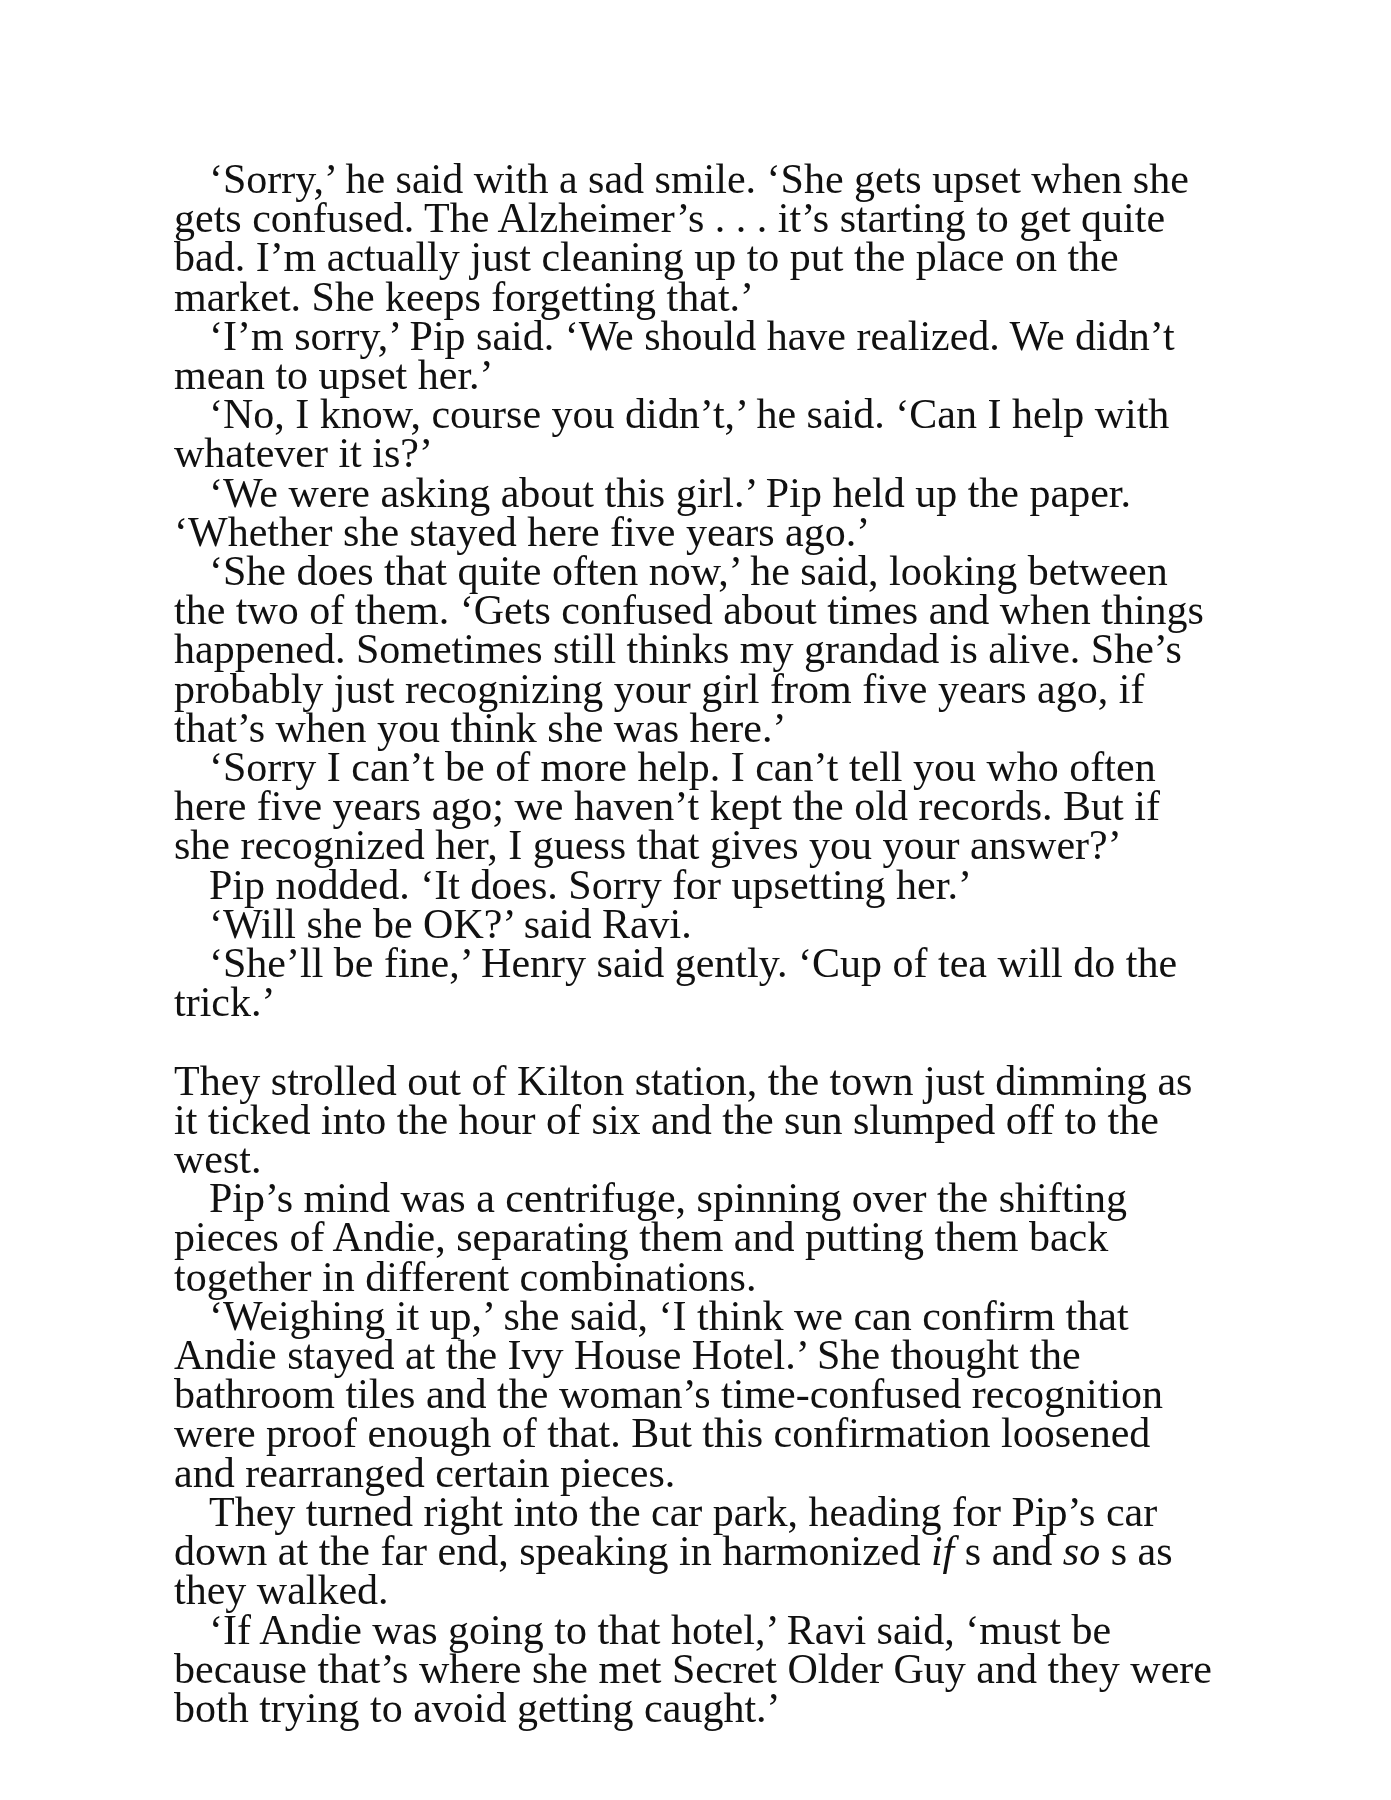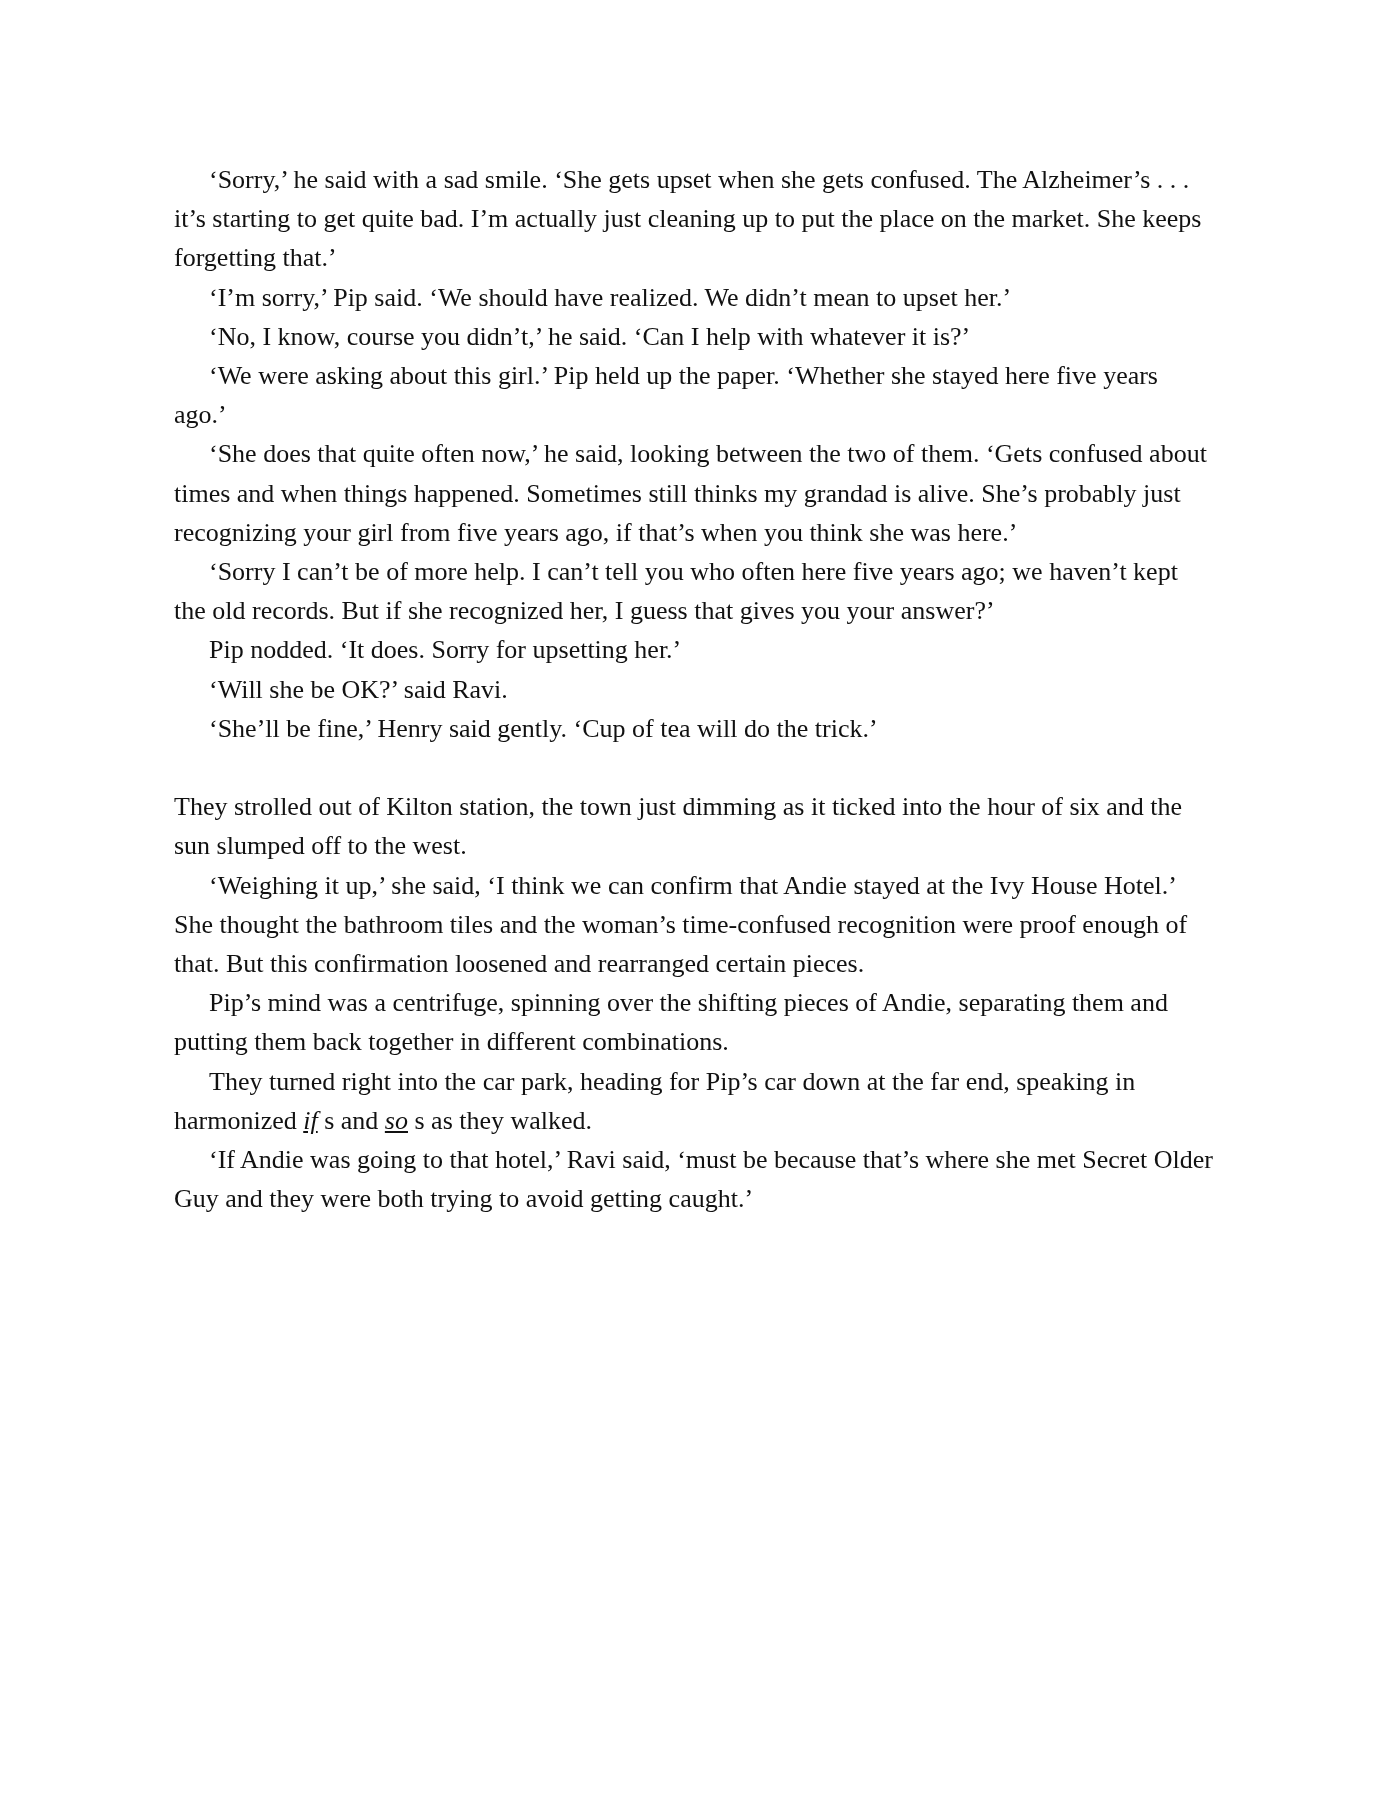--- a/index.html
+++ b/index.html
@@ -3,42 +3,42 @@
 <meta charset="utf-8">
 <style>
   html, body { margin: 0; padding: 0; background: #ffffff; }
   body { width: 1391px; height: 1800px; position: relative; overflow: hidden; }
   .page {
     position: absolute;
     left: 174px;
     top: 160px;
     width: 1040px;
     font-family: "Liberation Serif", serif;
-    font-size: 26px;
+    font-size: 42px;
     line-height: 39.2px;
     color: #111111;
   }
   .p { margin: 0; padding: 0; }
   .p.indent { text-indent: 35px; }
   .p.flush { text-indent: 0; }
   .gap { height: 39.2px; }
-  em { font-style: italic; text-decoration: underline; }
+  em { font-style: italic; }
 </style>
 </head>
 <body>
 
 <div class="page">
   <p class="p indent">‘Sorry,’ he said with a sad smile. ‘She gets upset when she gets confused. The Alzheimer’s . . . it’s starting to get quite bad. I’m actually just cleaning up to put the place on the market. She keeps forgetting that.’</p>
   <p class="p indent">‘I’m sorry,’ Pip said. ‘We should have realized. We didn’t mean to upset her.’</p>
   <p class="p indent">‘No, I know, course you didn’t,’ he said. ‘Can I help with whatever it is?’</p>
   <p class="p indent">‘We were asking about this girl.’ Pip held up the paper. ‘Whether she stayed here five years ago.’</p>
   <p class="p indent">‘She does that quite often now,’ he said, looking between the two of them. ‘Gets confused about times and when things happened. Sometimes still thinks my grandad is alive. She’s probably just recognizing your girl from five years ago, if that’s when you think she was here.’</p>
   <p class="p indent">‘Sorry I can’t be of more help. I can’t tell you who often here five years ago; we haven’t kept the old records. But if she recognized her, I guess that gives you your answer?’</p>
   <p class="p indent">Pip nodded. ‘It does. Sorry for upsetting her.’</p>
   <p class="p indent">‘Will she be OK?’ said Ravi.</p>
   <p class="p indent">‘She’ll be fine,’ Henry said gently. ‘Cup of tea will do the trick.’</p>
   <div class="gap"></div>
   <p class="p flush">They strolled out of Kilton station, the town just dimming as it ticked into the hour of six and the sun slumped off to the west.</p>
+  <p class="p indent">Pip’s mind was a centrifuge, spinning over the shifting pieces of Andie, separating them and putting them back together in different combinations.</p>
   <p class="p indent">‘Weighing it up,’ she said, ‘I think we can confirm that Andie stayed at the Ivy House Hotel.’ She thought the bathroom tiles and the woman’s time-confused recognition were proof enough of that. But this confirmation loosened and rearranged certain pieces.</p>
-  <p class="p indent">Pip’s mind was a centrifuge, spinning over the shifting pieces of Andie, separating them and putting them back together in different combinations.</p>
   <p class="p indent"><span>They turned right into the car park, heading for Pip’s car down at the far end, speaking in harmonized </span><em>if</em><span> s and </span><em>so</em><span> s as they walked.</span></p>
   <p class="p indent">‘If Andie was going to that hotel,’ Ravi said, ‘must be because that’s where she met Secret Older Guy and they were both trying to avoid getting caught.’</p>
 </div>
 
 </body></html>

